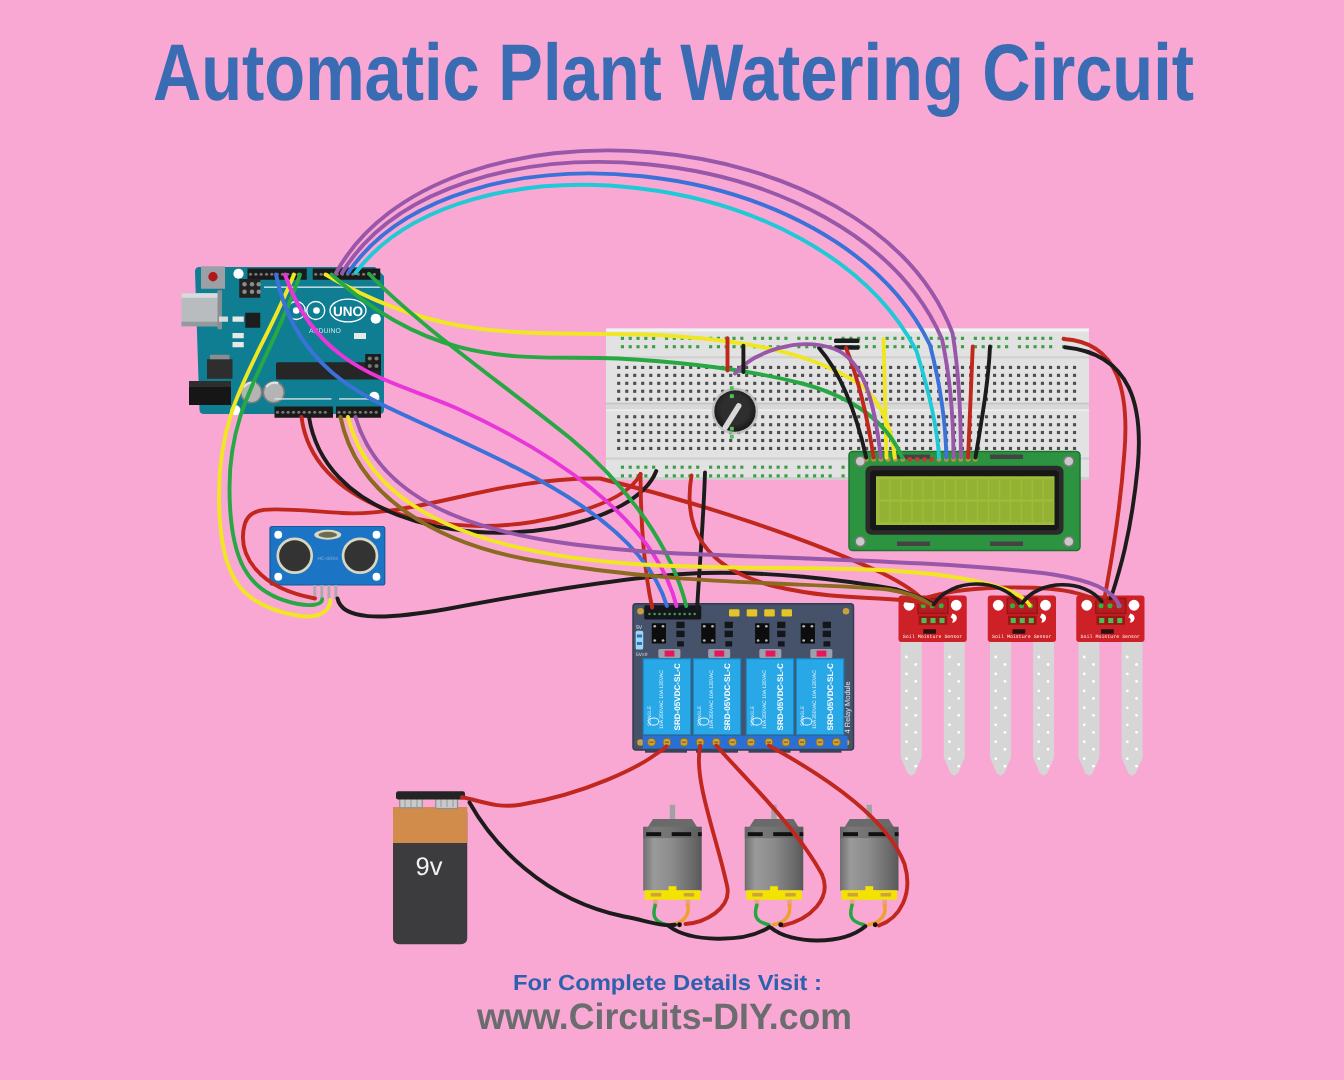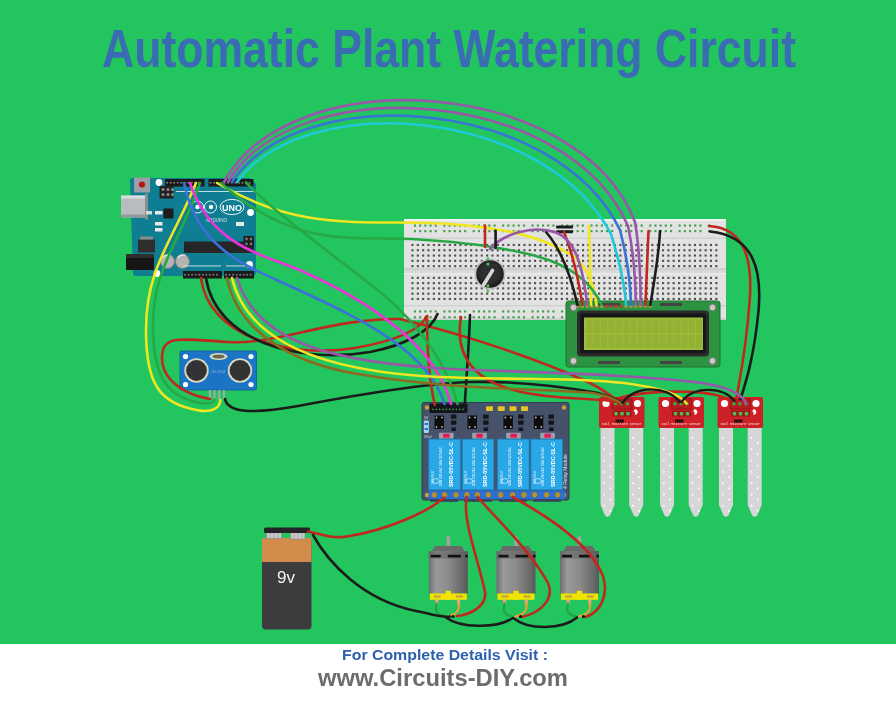--- a/index.html
+++ b/index.html
@@ -1,19 +1,19 @@
 <!DOCTYPE html>
 <html><head>
 <meta charset="utf-8">
 <style>
 html,body { margin:0; padding:0; background:#ffffff; width:896px; height:720px; overflow:hidden; }
 </style>
 </head>
 <body>
-<div style="position:relative; width:896px; height:644px; background:#22c55e;">
+<div style="position:relative; width:896px; height:720px; background:#f9a8d4;">
 <svg style="position:absolute; left:0; top:0;" width="896" height="720" viewBox="0 0 896 720">
 <text x="449" y="66.5" text-anchor="middle" font-family="Liberation Sans, sans-serif" font-weight="bold" font-size="53.5" fill="#3a6cb4" textLength="694" lengthAdjust="spacingAndGlyphs">Automatic Plant Watering Circuit</text>
 <text x="445" y="660" text-anchor="middle" font-family="Liberation Sans, sans-serif" font-weight="bold" font-size="14.5" fill="#2d61ae" textLength="206" lengthAdjust="spacingAndGlyphs">For Complete Details Visit :</text>
 <text x="443" y="686" text-anchor="middle" font-family="Liberation Sans, sans-serif" font-weight="bold" font-size="24.5" fill="#6a6c6e" textLength="250" lengthAdjust="spacingAndGlyphs">www.Circuits-DIY.com</text>
 </svg>
 <svg style="position:absolute; left:0; top:0;" width="896" height="720" viewBox="0 0 896 720">
 <defs>
 <linearGradient id="motorg" x1="0" y1="0" x2="1" y2="0">
  <stop offset="0" stop-color="#6e6e6e"></stop>
           <stop offset="0.18" stop-color="#9a9a9a"></stop>

